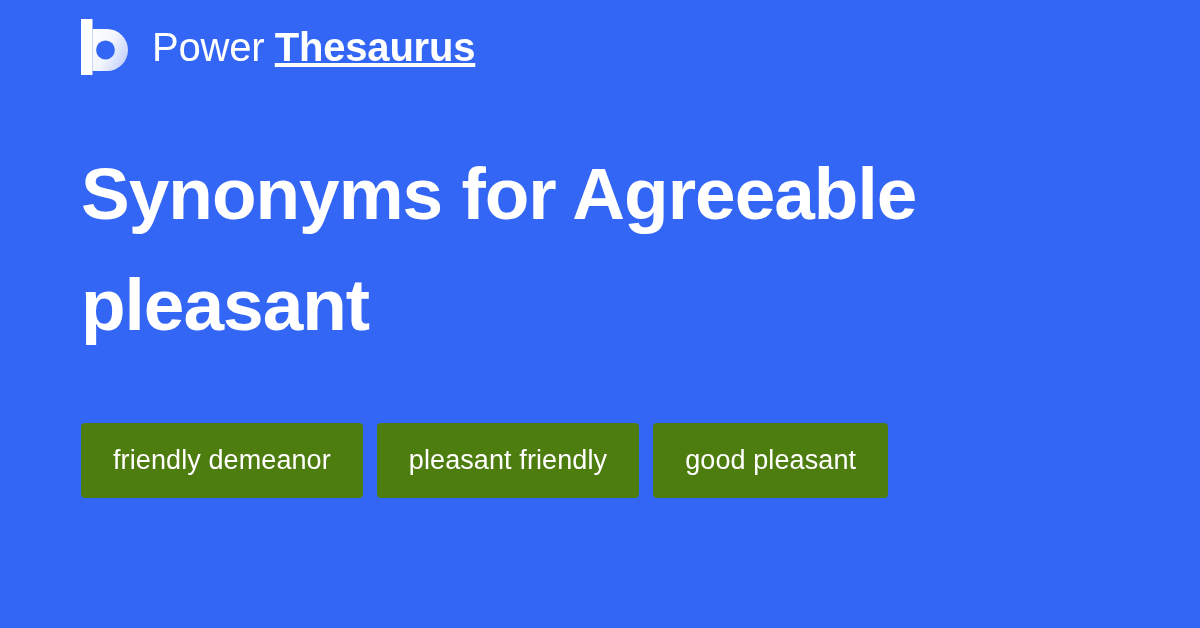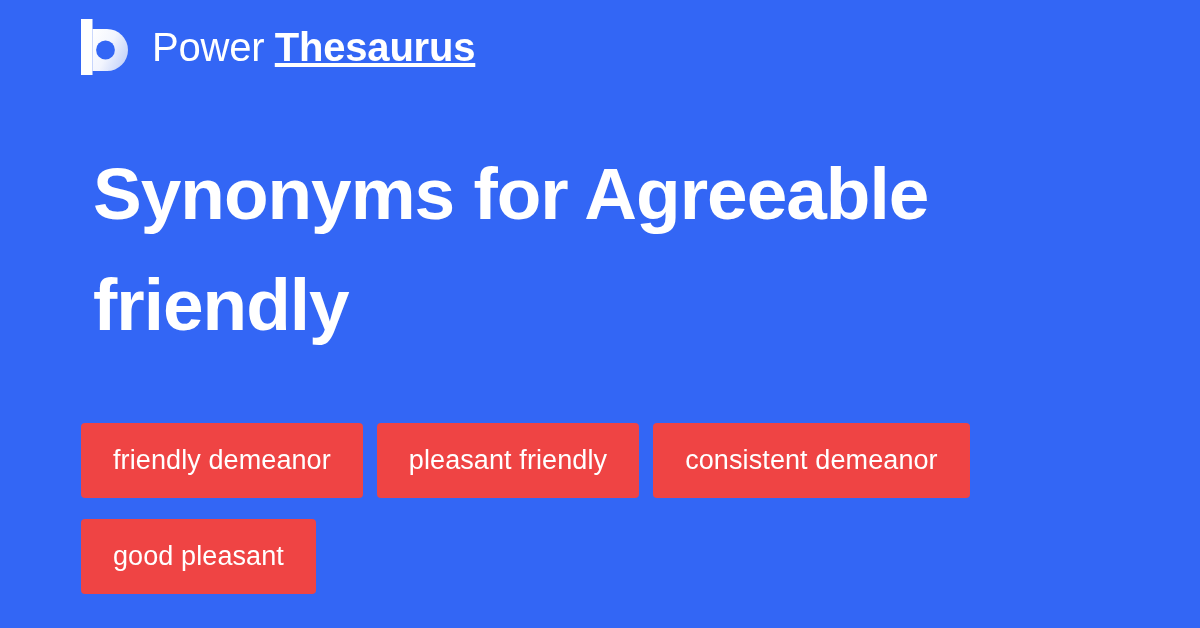--- a/index.html
+++ b/index.html
@@ -56,21 +56,21 @@
   }
   .brand-word .w-bold {
     font-weight: 700;
     margin-left: 0.26em;
     text-decoration: underline;
   }
 
   
   .headline {
     position: absolute;
-    left: 93px;
+    left: 81px;
     top: 139px;
     width: 1000px;
     margin: 0;
     font-size: 73px;
     font-weight: 700;
     line-height: 1.52;
     color: #ffffff;
     letter-spacing: -1px;
   }
   .headline .hl-line {
@@ -89,21 +89,21 @@
     align-content: flex-start;
   }
 
   .chip {
     height: 75px;
     box-sizing: border-box;
     display: flex;
     align-items: center;
     justify-content: center;
     padding: 0 32px;
-    background: #ef4444;
+    background: #4d7c0f;
     border-radius: 4px;
     color: #ffffff;
     font-size: 27px;
     font-weight: 400;
     line-height: 1;
     white-space: nowrap;
     letter-spacing: 0.1px;
   }
 </style>
 </head>
@@ -130,23 +130,22 @@
 
     <div class="brand-word">
       <span class="w-light">Power</span>
       <span class="w-bold">Thesaurus</span>
     </div>
 
   </div>
 
   <h1 class="headline">
     <span class="hl-line">Synonyms for Agreeable</span>
-    <span class="hl-line">friendly</span>
+    <span class="hl-line">pleasant</span>
   </h1>
 
   <div class="chips">
     <div class="chip">friendly demeanor</div>
     <div class="chip">pleasant friendly</div>
-    <div class="chip">consistent demeanor</div>
     <div class="chip">good pleasant</div>
   </div>
 
 </div>
 
 </body></html>

